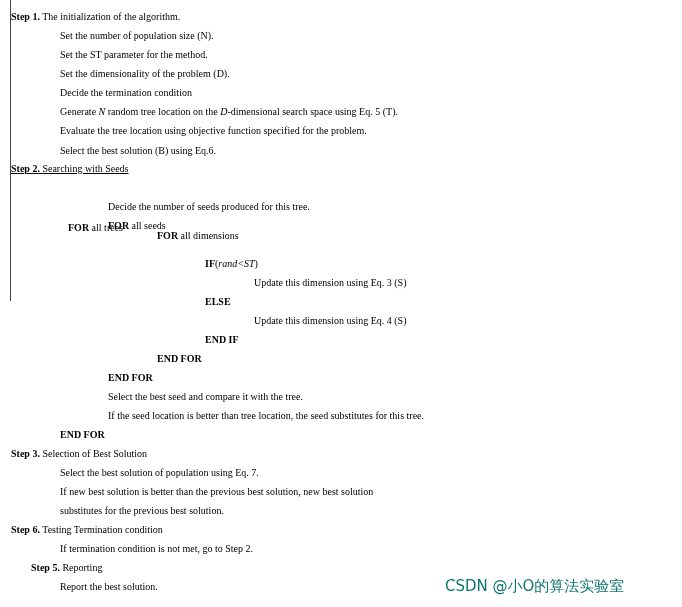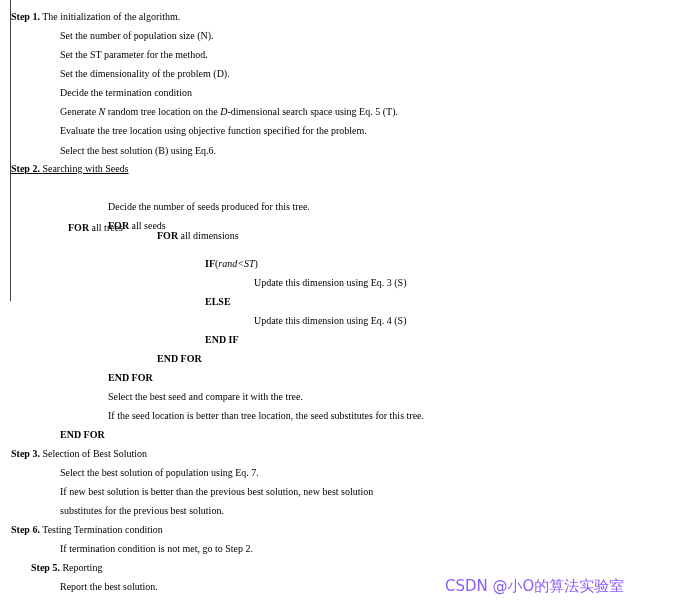--- a/index.html
+++ b/index.html
@@ -3,21 +3,21 @@
 <meta charset="utf-8">
 <style>
   html, body { margin: 0; padding: 0; background: #ffffff; }
   body { width: 682px; height: 607px; position: relative; overflow: hidden;
          font-family: "Liberation Serif", "DejaVu Serif", serif; color: #000; }
   .vline { position: absolute; left: 10px; top: 0; width: 1px; height: 301px; background: #444; }
   .line { position: absolute; font-size: 10px; line-height: 19px; white-space: nowrap; }
   .b { font-weight: bold; }
   .i { font-style: italic; }
   .wm { position: absolute; left: 445px; top: 577px; font-family: "DejaVu Sans", sans-serif;
-        font-size: 15px; color: #8b5cf6; white-space: nowrap; }
+        font-size: 15px; color: #0f766e; white-space: nowrap; }
 </style>
 </head>
 <body>
 
 <div class="vline"></div>
 
 <div class="line" style="left:11px;top:7px;">
   <span class="b">Step 1.</span>
   <span>The initialization of the algorithm.</span>
 </div>

